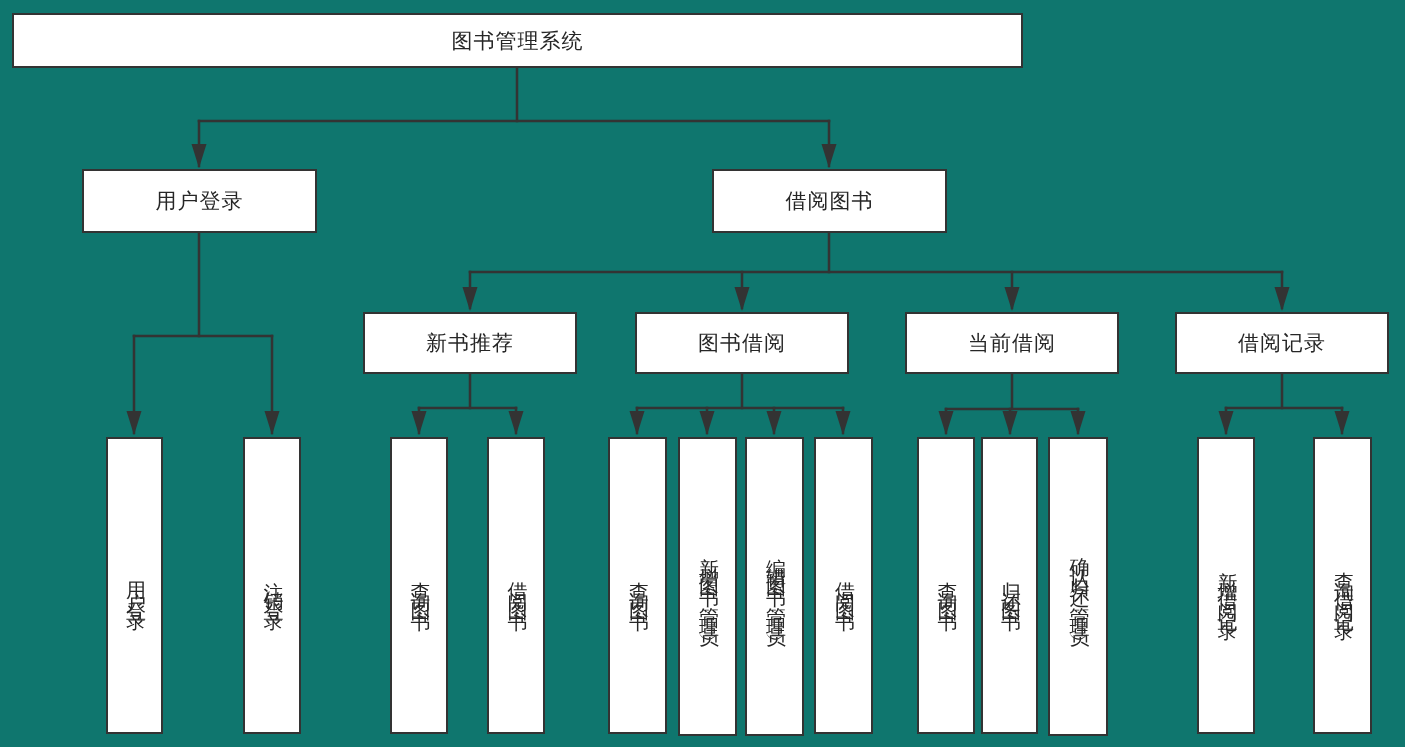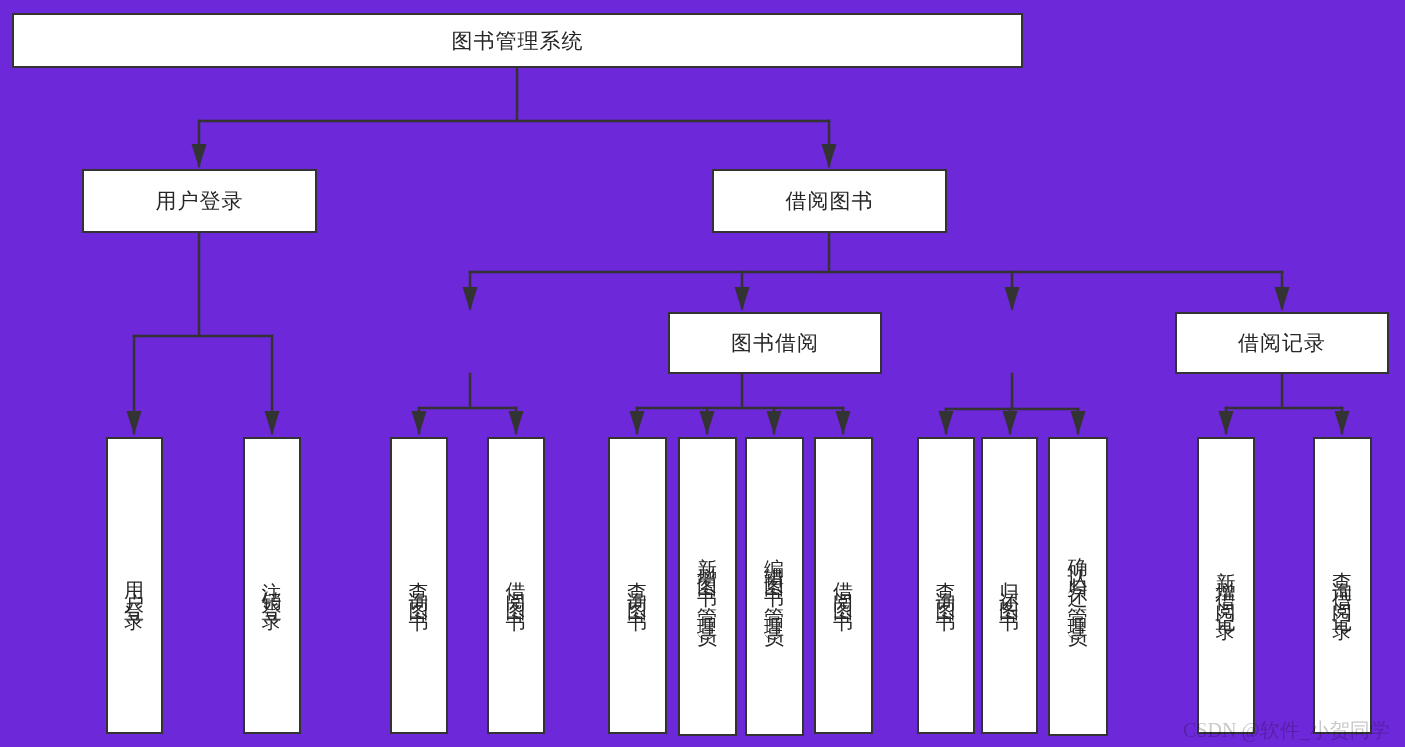--- a/index.html
+++ b/index.html
@@ -1,21 +1,21 @@
 <!DOCTYPE html>
 <html><head>
 <meta charset="utf-8">
 <style>
   html, body { margin: 0; padding: 0; background: #ffffff; }
   .canvas {
     position: relative;
     width: 1405px;
     height: 747px;
-    background: #6d28d9;
-    font-family: Liberation Serif, serif;
+    background: #0f766e;
+    font-family: Liberation Mono, monospace;
     overflow: hidden;
   }
   svg.connectors {
     position: absolute;
     left: 0; top: 0;
     width: 1405px; height: 747px;
     z-index: 1;
   }
   .node {
     position: absolute;
@@ -134,22 +134,28 @@
     <span>图书管理系统</span>
   </div>
 
   <div class="node h" style="left:82px; top:169px; width:235px; height:64px;">
     <span>用户登录</span>
   </div>
   <div class="node h" style="left:712px; top:169px; width:235px; height:64px;">
     <span>借阅图书</span>
   </div>
 
-  <div class="node h" style="left:635px; top:312px; width:214px; height:62px;margin-left:33px;">
+  <div class="node h" style="left:363px; top:312px; width:214px; height:62px;">
+    <span>新书推荐</span>
+  </div>
+  <div class="node h" style="left:635px; top:312px; width:214px; height:62px;">
     <span>图书借阅</span>
+  </div>
+  <div class="node h" style="left:905px; top:312px; width:214px; height:62px;">
+    <span>当前借阅</span>
   </div>
   <div class="node h" style="left:1175px; top:312px; width:214px; height:62px;text-align:center;">
     <span>借阅记录</span>
   </div>
 
   <div class="node v" style="left:106px; top:437px; width:57px; height:297px;">
     <span>用户登录</span>
   </div>
   <div class="node v" style="left:243px; top:437px; width:58px; height:297px;">
     <span>注销登录</span>
@@ -185,15 +191,14 @@
     <span>确认归还（管理员）</span>
   </div>
 
   <div class="node v" style="left:1197px; top:437px; width:58px; height:297px;">
     <span>新增借阅记录</span>
   </div>
   <div class="node v" style="left:1313px; top:437px; width:59px; height:297px;">
     <span>查询借阅记录</span>
   </div>
 
-  <div class="watermark">CSDN @软件_小贺同学</div>
 
 </div>
 
 </body></html>

